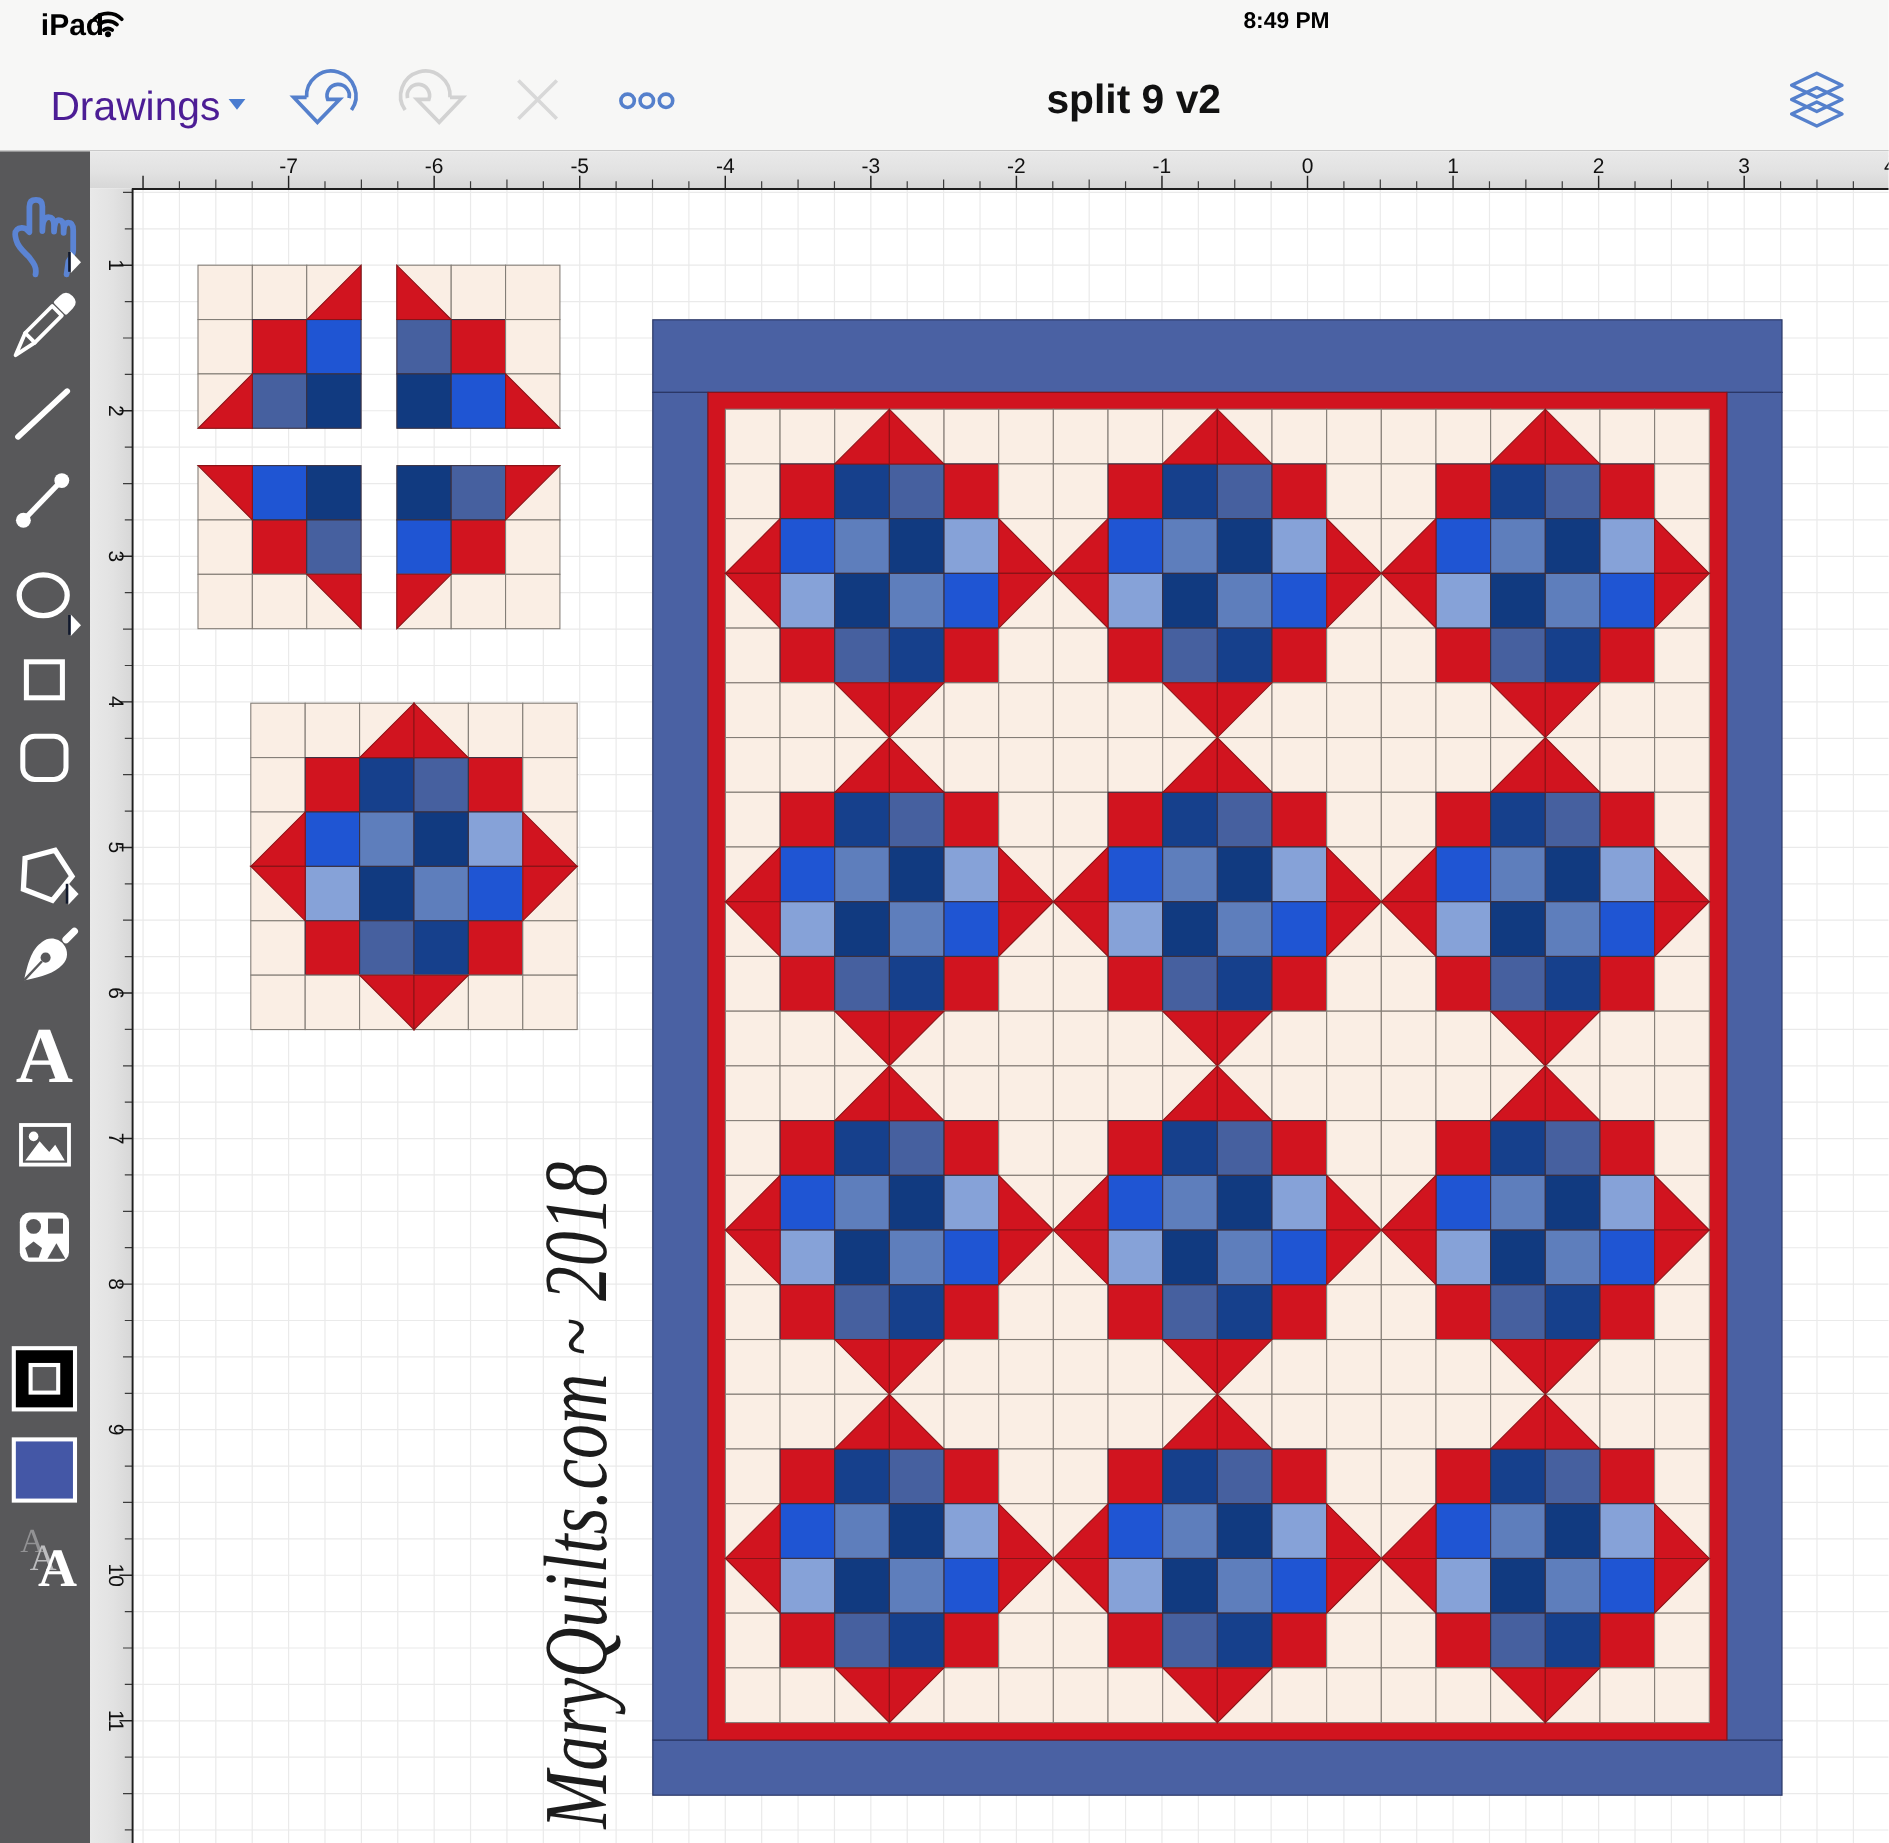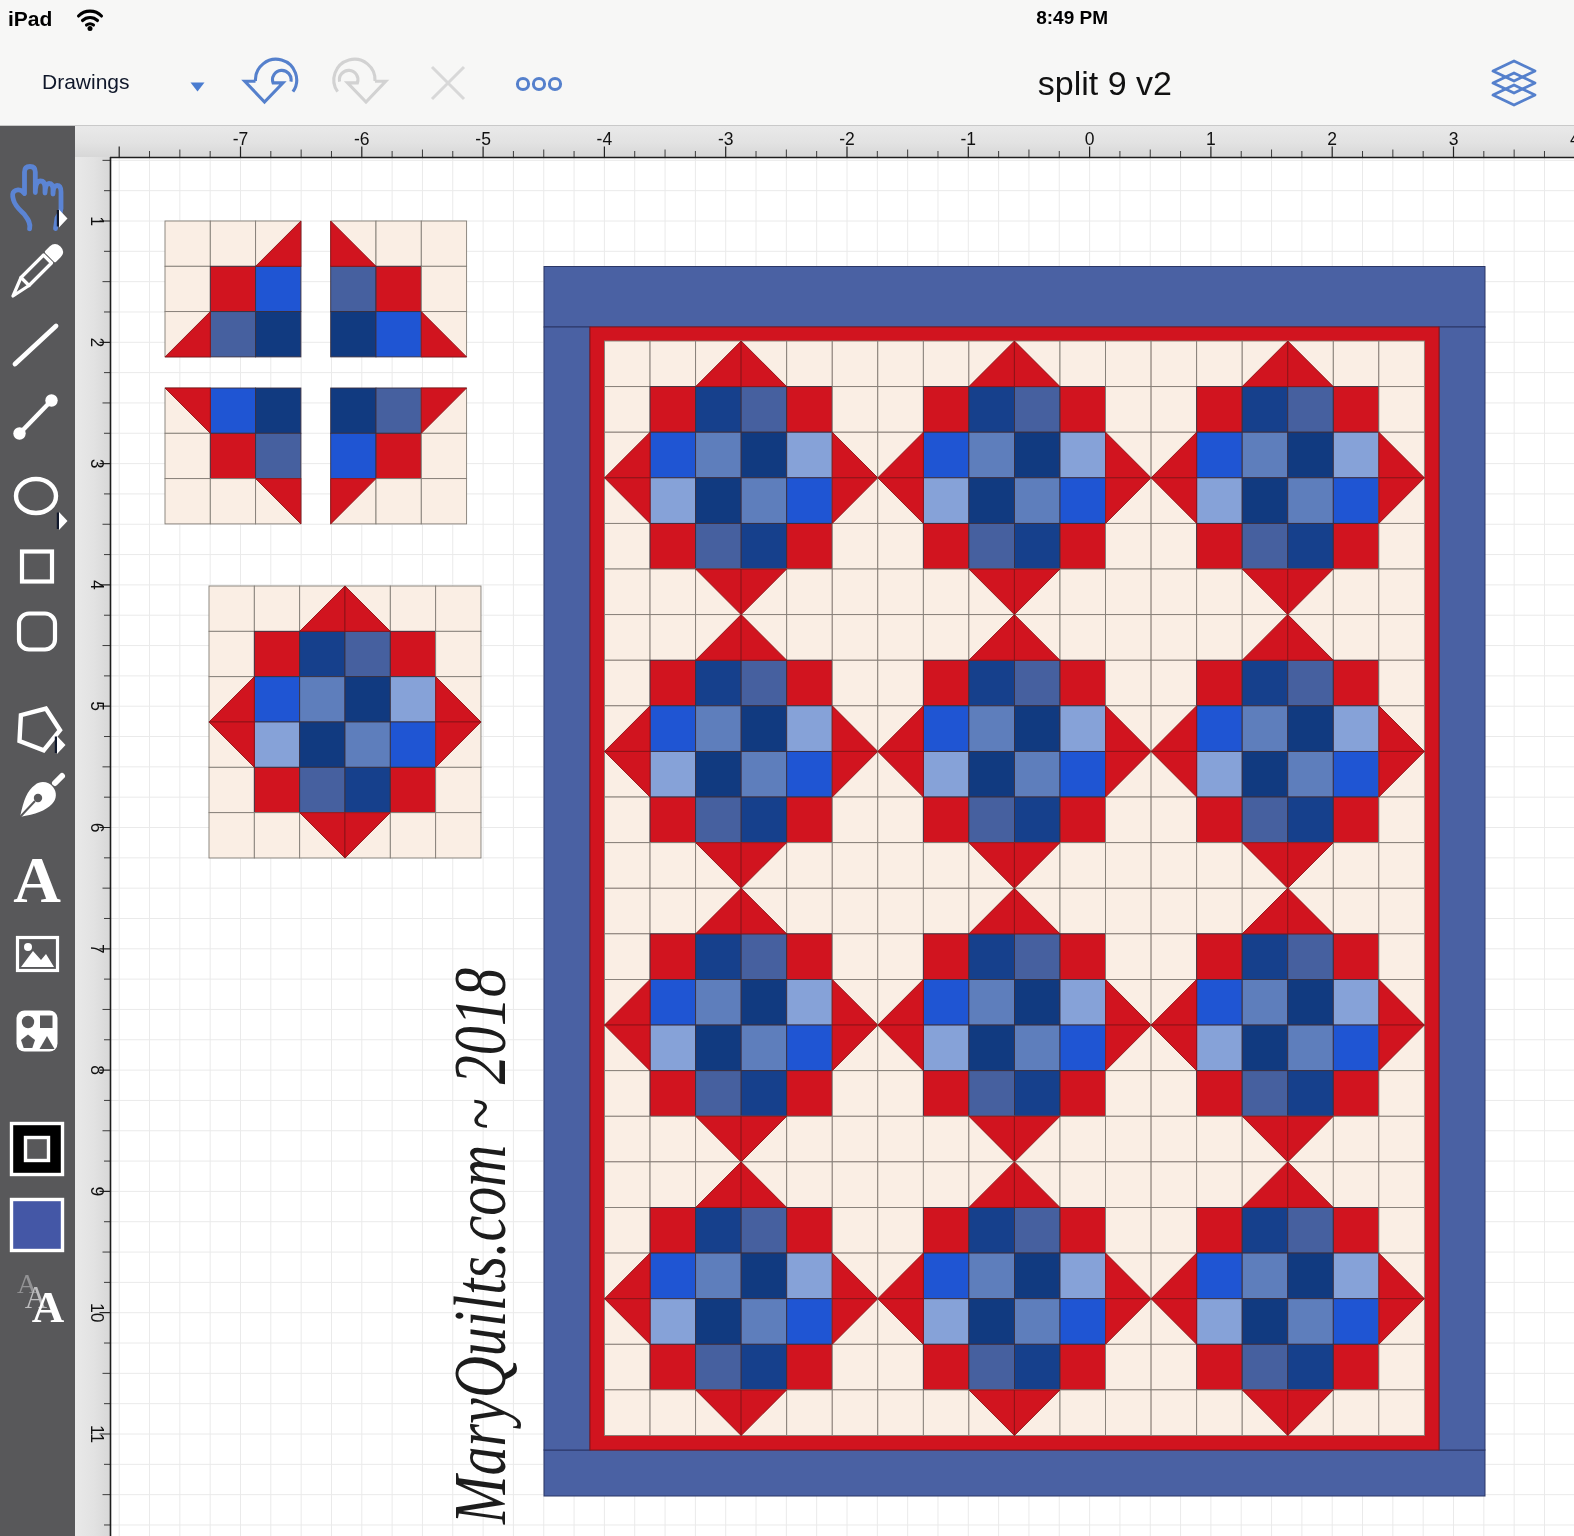--- a/index.html
+++ b/index.html
@@ -2,31 +2,31 @@
 <html><head>
 <meta charset="utf-8">
 <style>
 html,body{margin:0;padding:0;background:#fff;width:1574px;height:1536px;overflow:hidden}
 *{box-sizing:border-box}
 </style>
 </head>
 <body>
 <div style="position:relative;width:1574px;height:1536px;font-family:'Liberation Sans',sans-serif">
 <div style="position:absolute;left:0;top:0;width:1574px;height:126px;background:#f7f7f6;border-bottom:1px solid #c9c9c9"></div>
-    <div style="position:absolute;left:8px;top:7px;font-family:'Liberation Sans',sans-serif;font-size:21px;font-weight:600;color:#000">iPad</div>
+    <div style="position:absolute;left:34px;top:7px;font-family:'Liberation Sans',sans-serif;font-size:25px;font-weight:600;color:#000">iPad</div>
     <svg style="position:absolute;left:76px;top:8px" width="28" height="24" viewBox="0 0 28 24">
 <g fill="none" stroke="#000" stroke-width="3.1" stroke-linecap="round">
 <path d="M2.5 8 A16 16 0 0 1 25.5 8" fill="none"></path>
 <path d="M6.5 12.5 A11 11 0 0 1 21.5 12.5" fill="none"></path>
 <path d="M10.5 17 A6 6 0 0 1 17.5 17" fill="none"></path>
 </g>
 <circle cx="14" cy="20.5" r="2.5" fill="#000"></circle>
 </svg>
     <div style="position:absolute;left:948px;top:7px;width:160px;text-align:right;font-family:'Liberation Sans',sans-serif;font-size:19px;font-weight:600;color:#000">8:49 PM</div>
-    <div style="position:absolute;left:42px;top:70px;font-family:'Liberation Sans',sans-serif;font-size:21px;color:#0f172a">Drawings</div>
+    <div style="position:absolute;left:42px;top:70px;font-family:'Liberation Sans',sans-serif;font-size:34px;color:#4c1d95">Drawings</div>
     <svg style="position:absolute;left:189px;top:81px" width="17" height="12" viewBox="0 0 17 12">
       <polygon points="1.5,1.5 15.5,1.5 8.5,10.5" fill="#4a7cd0"></polygon>
     </svg>
     <svg style="position:absolute;left:235px;top:50px" width="75" height="65" viewBox="0 0 75 65">
 <g fill="none" stroke="#5580cc" stroke-width="3.1" stroke-linejoin="miter">
 <path d="M20.5 31.2 L9.8 31.2 L29.5 52 L48 32.9 L38.1 32.9 A 9.3 9.3 0 1 1 55.9 31.7"></path>
 <path d="M20.5 31.2 A 20.6 20.6 0 1 1 57.9 41.7"></path>
 </g>
     </svg>
     <svg style="position:absolute;left:325px;top:50px" width="75" height="65" viewBox="0 0 75 65">
@@ -38,21 +38,21 @@
     <svg style="position:absolute;left:428px;top:63px" width="40" height="40" viewBox="0 0 40 40">
 <path d="M4 4 L36 36 M36 4 L4 36" stroke="#d8d8d8" stroke-width="3" fill="none"></path>
 </svg>
     <svg style="position:absolute;left:510px;top:74px" width="56" height="20" viewBox="0 0 56 20">
 <g fill="none" stroke="#5580cc" stroke-width="3">
 <circle cx="13" cy="10" r="5.6"></circle>
         <circle cx="29" cy="10" r="5.6"></circle>
         <circle cx="45" cy="10" r="5.6"></circle>
 </g>
     </svg>
-    <div style="position:absolute;left:872px;top:64px;width:300px;text-align:right;font-family:'Liberation Sans',sans-serif;font-size:34px;font-weight:normal;color:#111">split 9 v2</div>
+    <div style="position:absolute;left:872px;top:64px;width:300px;text-align:left;font-family:'Liberation Sans',sans-serif;font-size:34px;font-weight:bold;color:#111">split 9 v2</div>
     <svg style="position:absolute;left:1489px;top:56px" width="50" height="56" viewBox="0 0 50 56">
 <g fill="none" stroke="#5580cc" stroke-width="2.8" stroke-linejoin="round">
 <path d="M4 15 L25 5 L46 15 L25 25 Z"></path>
 <path d="M4 27 L25 17 L46 27 L25 37 Z"></path>
 <path d="M4 39 L25 29 L46 39 L25 49 Z"></path>
 </g>
     </svg>
 <svg style="position:absolute;left:0;top:126px" width="75" height="1410" viewBox="0 126 75 1410">
       <rect x="0" y="126" width="75" height="1410" fill="#58585a"></rect>
       <g fill="none" stroke="#5b84d4" stroke-width="4.8" stroke-linecap="round" stroke-linejoin="round">

